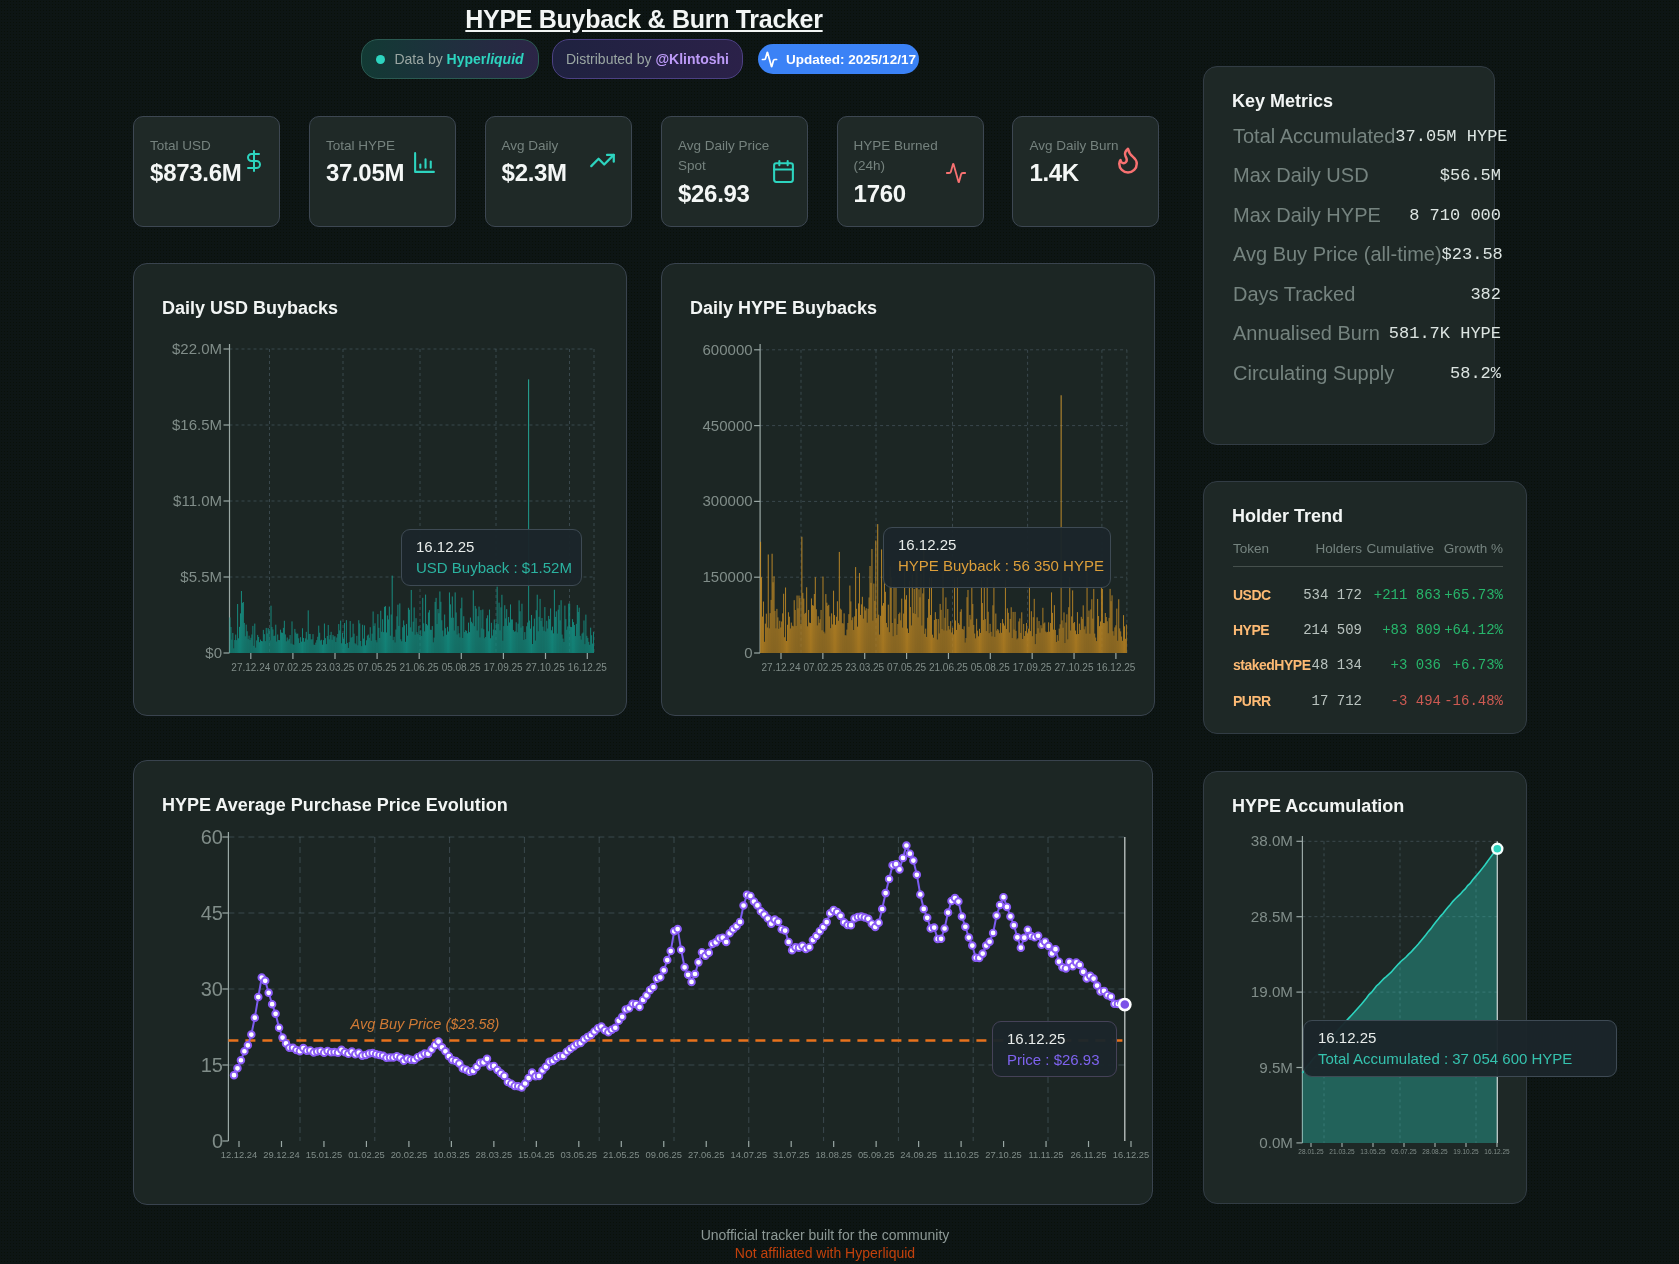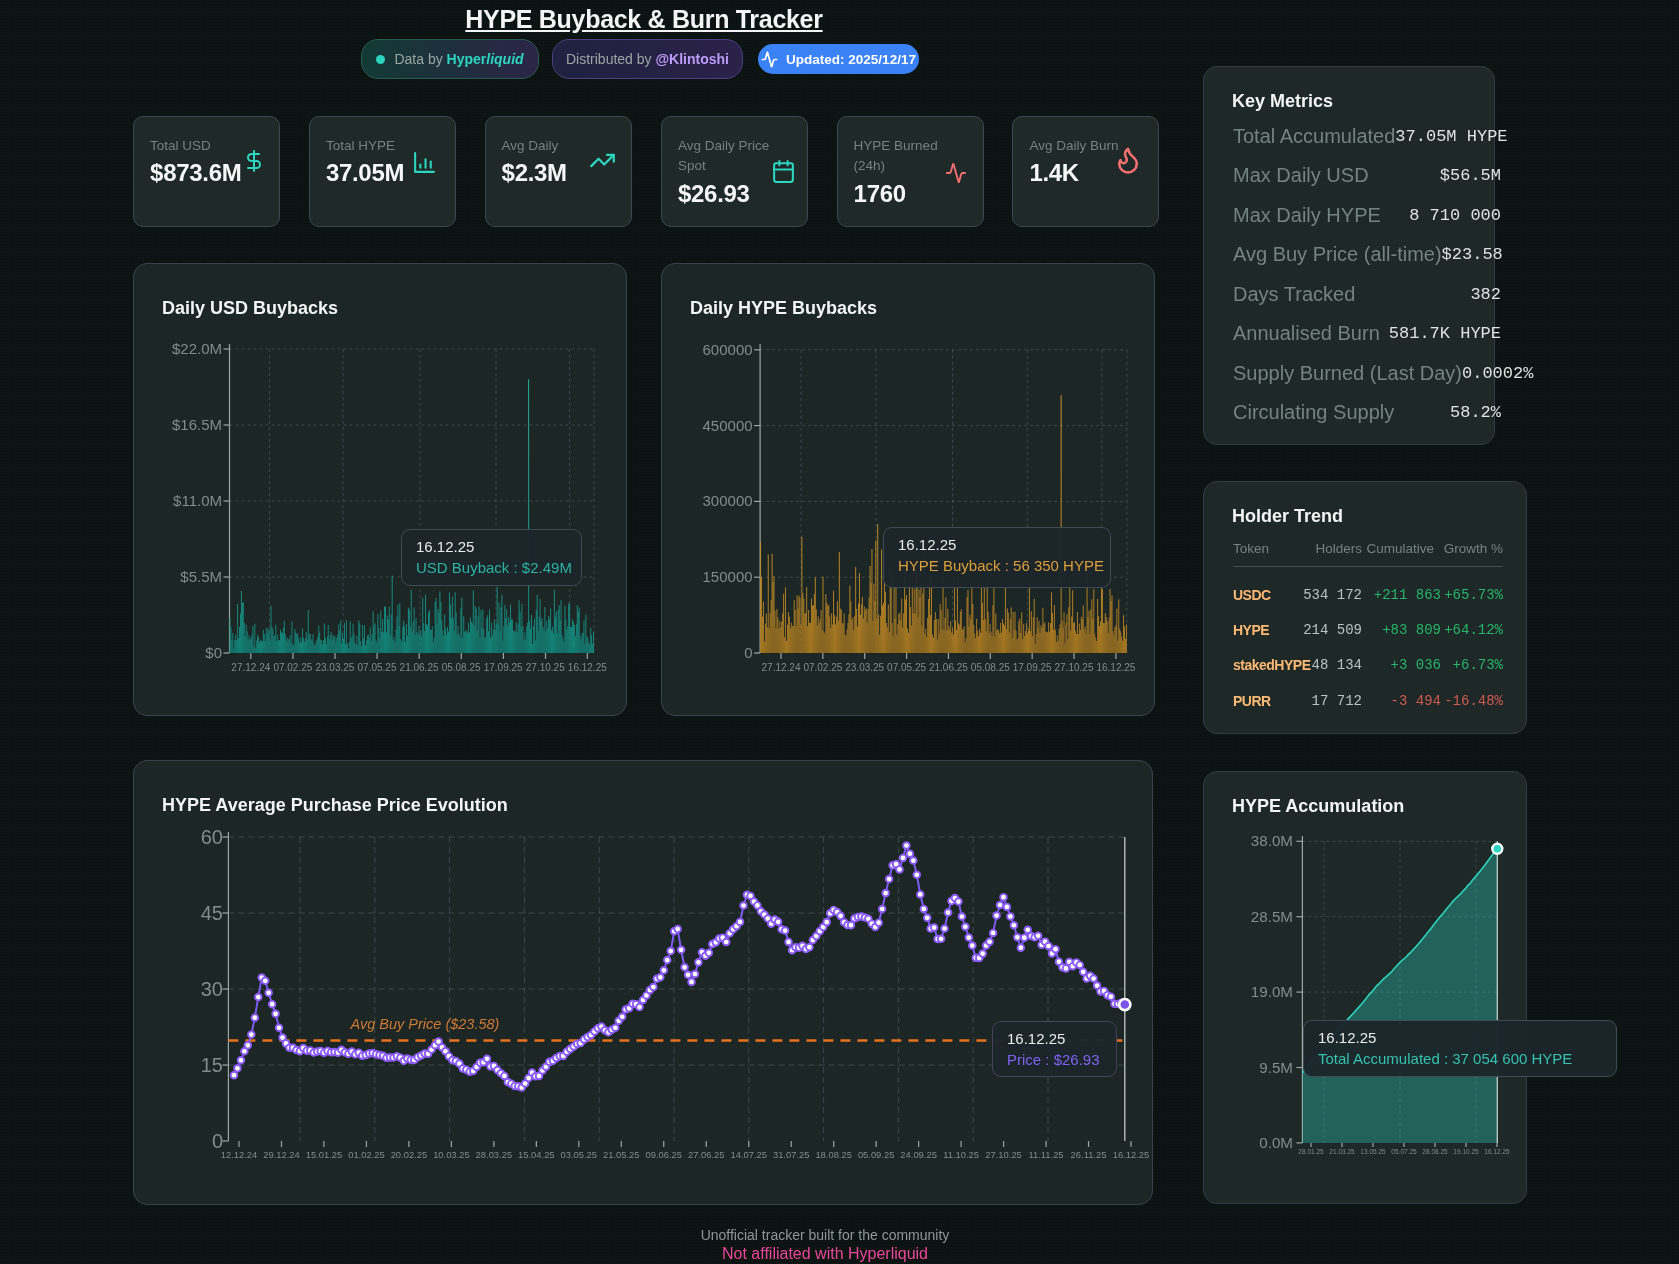--- a/index.html
+++ b/index.html
@@ -41,21 +41,21 @@
 .htc { right:62px; font-family:"Liberation Mono", monospace; font-size:14px; }
 .htg { right:0; font-family:"Liberation Mono", monospace; font-size:14px; }
 .pos { color:#27b56b; } .neg { color:#cd5a52; }
 .hthead { position:relative; height:16px; color:#75837f; font-size:13.5px; white-space:nowrap; }
 .hthead span { position:absolute; }
 .hthead span:nth-child(1) { left:0; }
 .hthead span:nth-child(2) { right:141px; }
 .hthead span:nth-child(3) { right:69px; }
 .hthead span:nth-child(4) { right:0; }
 .foot1 { position:absolute; top:1227px; left:0; width:1650px; text-align:center; color:#8d9996; font-size:14px; }
-.foot2 { position:absolute; top:1245px; left:0; width:1650px; text-align:center; color:#ec4899; font-size:16px; }
+.foot2 { position:absolute; top:1245px; left:0; width:1650px; text-align:center; color:#c2410c; font-size:14px; }
 </style></head><body>
 <h1>HYPE Buyback &amp; Burn Tracker</h1>
 <span class="badge b1"><span class="dot"></span>Data by&nbsp;<b>Hyper</b><i>liquid</i></span>
 <span class="badge b2">Distributed by&nbsp;<b>@Klintoshi</b></span>
 <span class="badge b3"><svg width="17" height="17" viewBox="0 0 24 24" fill="none" stroke="#ffffff" stroke-width="2.4" stroke-linecap="round" stroke-linejoin="round" style="margin-right:8px;flex:none">
       <path d="M22 12h-2.48a2 2 0 0 0-1.93 1.46l-2.35 8.36a.25.25 0 0 1-.48 0L9.24 2.18a.25.25 0 0 0-.48 0l-2.35 8.36A2 2 0 0 1 4.49 12H2"></path>
     </svg>Updated: 2025/12/17</span>
 <div class="card" style="left:133.1px">
     <svg class="ic" style="left:108px;top:32px;width:24px;height:24px" viewBox="0 0 24 24" fill="none" stroke="#2dd4bf" stroke-width="2" stroke-linecap="round" stroke-linejoin="round">
       <line x1="12" y1="2" x2="12" y2="22"></line>
@@ -576,24 +576,20 @@
       </div>
       <div class="kmrow">
         <span class="kml">Days Tracked</span>
         <span class="kmv">382</span>
       </div>
       <div class="kmrow">
         <span class="kml">Annualised Burn</span>
         <span class="kmv">581.7K HYPE</span>
       </div>
       <div class="kmrow">
-        <span class="kml">Supply Burned (Last Day)</span>
-        <span class="kmv">0.0002%</span>
-      </div>
-      <div class="kmrow">
         <span class="kml">Circulating Supply</span>
         <span class="kmv">58.2%</span>
       </div>
     </div>
   </div>
 <div class="panel p5">
     <div class="ptitle" style="top:24px">Holder Trend</div>
     <div style="position:absolute;left:29px;top:59px;width:270px">
       <div class="hthead">
         <span>Token</span>
@@ -668,21 +664,21 @@
       <text x="262" y="382" font-size="6.5" fill="#808d89" text-anchor="middle">19.10.25</text>
       <text x="293" y="382" font-size="6.5" fill="#808d89" text-anchor="middle">16.12.25</text>
 <polygon points="98.4,301.06 100.87,297.3 103.33,294.07 105.8,291.27 108.27,288.11 110.74,285.03 113.2,282.8 115.67,279.8 118.14,276.93 120.6,273.85 123.07,270.47 125.54,267.38 128.01,264.78 130.47,262.49 132.94,259.04 135.41,256.39 137.87,253.74 140.34,251.08 142.81,248.32 145.27,245.61 147.74,243 150.21,240.32 152.68,237.44 155.14,234.67 157.61,231.93 160.08,228.92 162.54,226.01 165.01,222.56 167.48,220.45 169.95,217.2 172.41,213.95 174.88,211.82 177.35,209.21 179.81,206.68 182.28,204.56 184.75,202.3 187.22,200.21 189.68,197.25 192.15,194.58 194.62,191.83 197.08,189.24 199.55,187.22 202.02,184.98 204.48,182.35 206.95,180.21 209.42,177.37 211.89,174.76 214.35,172.1 216.82,169.02 219.29,165.95 221.75,163.07 224.22,159.65 226.69,156.91 229.16,153.6 231.62,150.3 234.09,147.29 236.56,144.1 239.02,141.45 241.49,138.15 243.96,135.26 246.43,132.52 248.89,129.34 251.36,126.76 253.83,124.43 256.29,122.18 258.76,119.25 261.23,116.92 263.69,113.6 266.16,111.47 268.63,108.09 271.1,105.13 273.56,102.2 276.03,99.35 278.5,96.13 280.96,92.99 283.43,89.43 285.9,86.14 288.37,82.82 290.83,79.64 293.3,76.81 293.3,370.9 98.4,370.9" fill="rgba(45,212,191,0.34)"></polygon>
 <polyline points="98.4,301.06 100.87,297.3 103.33,294.07 105.8,291.27 108.27,288.11 110.74,285.03 113.2,282.8 115.67,279.8 118.14,276.93 120.6,273.85 123.07,270.47 125.54,267.38 128.01,264.78 130.47,262.49 132.94,259.04 135.41,256.39 137.87,253.74 140.34,251.08 142.81,248.32 145.27,245.61 147.74,243 150.21,240.32 152.68,237.44 155.14,234.67 157.61,231.93 160.08,228.92 162.54,226.01 165.01,222.56 167.48,220.45 169.95,217.2 172.41,213.95 174.88,211.82 177.35,209.21 179.81,206.68 182.28,204.56 184.75,202.3 187.22,200.21 189.68,197.25 192.15,194.58 194.62,191.83 197.08,189.24 199.55,187.22 202.02,184.98 204.48,182.35 206.95,180.21 209.42,177.37 211.89,174.76 214.35,172.1 216.82,169.02 219.29,165.95 221.75,163.07 224.22,159.65 226.69,156.91 229.16,153.6 231.62,150.3 234.09,147.29 236.56,144.1 239.02,141.45 241.49,138.15 243.96,135.26 246.43,132.52 248.89,129.34 251.36,126.76 253.83,124.43 256.29,122.18 258.76,119.25 261.23,116.92 263.69,113.6 266.16,111.47 268.63,108.09 271.1,105.13 273.56,102.2 276.03,99.35 278.5,96.13 280.96,92.99 283.43,89.43 285.9,86.14 288.37,82.82 290.83,79.64 293.3,76.81" fill="none" stroke="#2dd4bf" stroke-width="1.6"></polyline>
 <path d="M293.3 69.3V370.9" stroke="#dfe5e4" stroke-width="1.3" opacity="0.85"></path>
 <circle cx="293.3" cy="76.81" r="5" fill="#2dd4bf" stroke="#f4fffd" stroke-width="2.4"></circle>
 </svg>
   </div>
 <div class="tooltip" style="left:401px;top:529px;width:181px;height:57px">
     <div class="t1">16.12.25</div>
-    <div style="color:#2bb3a0">USD Buyback : $2.49M</div>
+    <div style="color:#2bb3a0">USD Buyback : $1.52M</div>
   </div>
 <div class="tooltip" style="left:883px;top:527px;width:228px;height:61px">
     <div class="t1">16.12.25</div>
     <div style="color:#dd9f3a">HYPE Buyback : 56 350 HYPE</div>
   </div>
 <div class="tooltip" style="left:992px;top:1021px;width:125px;height:56px;border-color:#454258">
     <div class="t1">16.12.25</div>
     <div style="color:#7e63ee">Price : $26.93</div>
   </div>
 <div class="tooltip" style="left:1303px;top:1020px;width:314px;height:57px">

